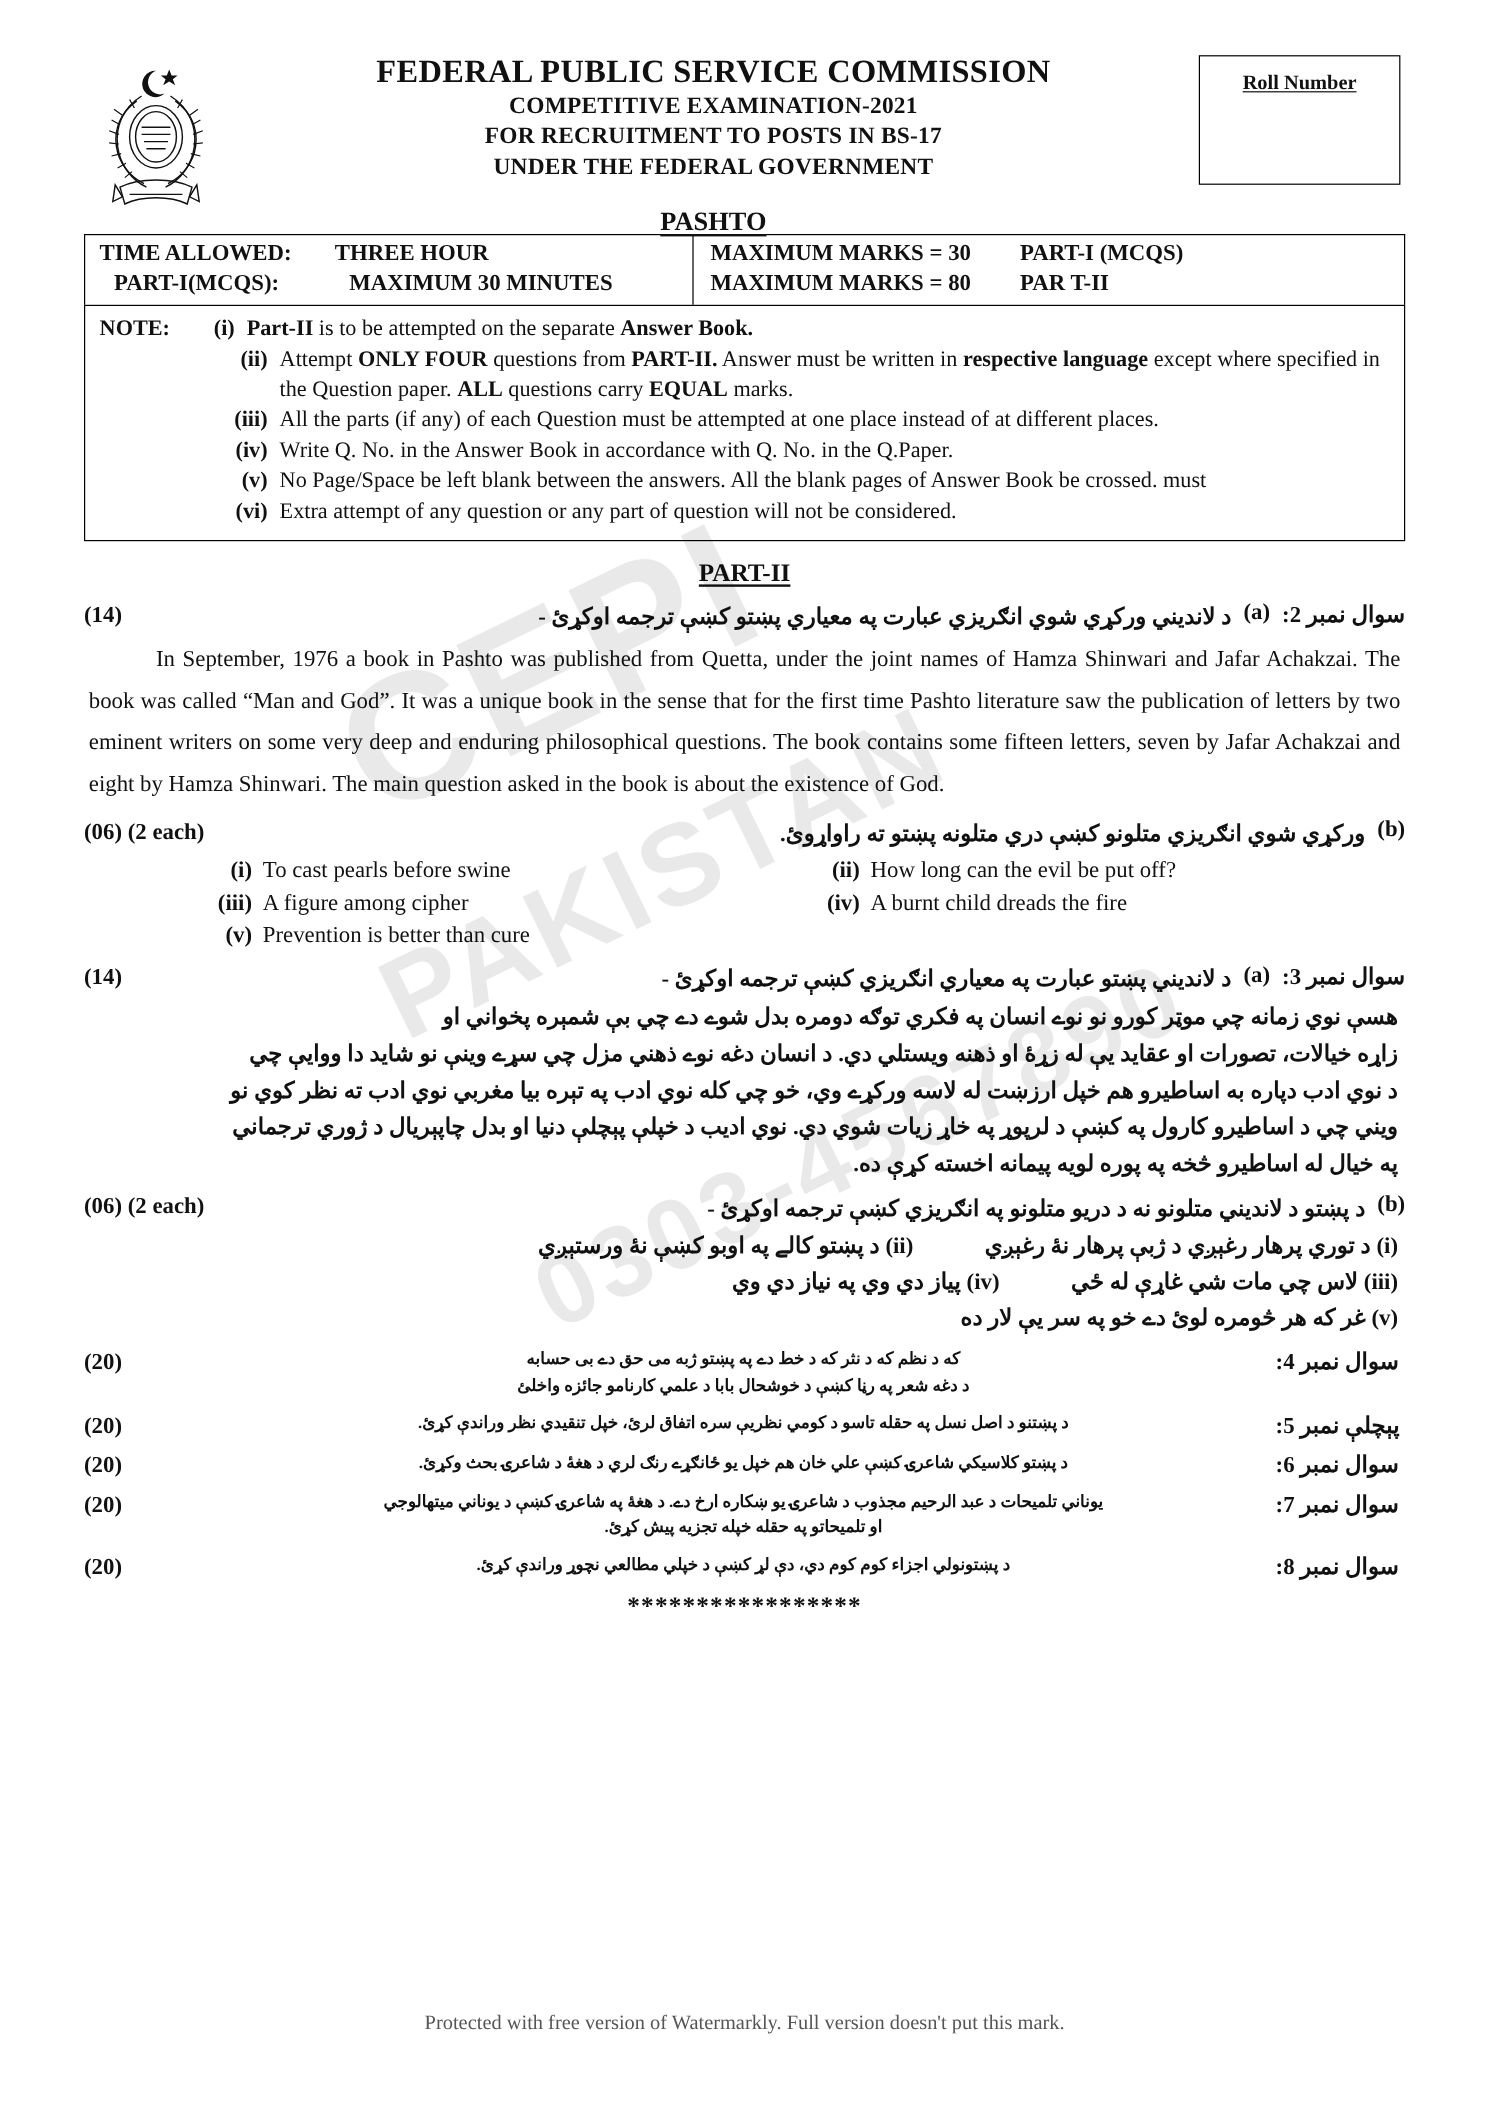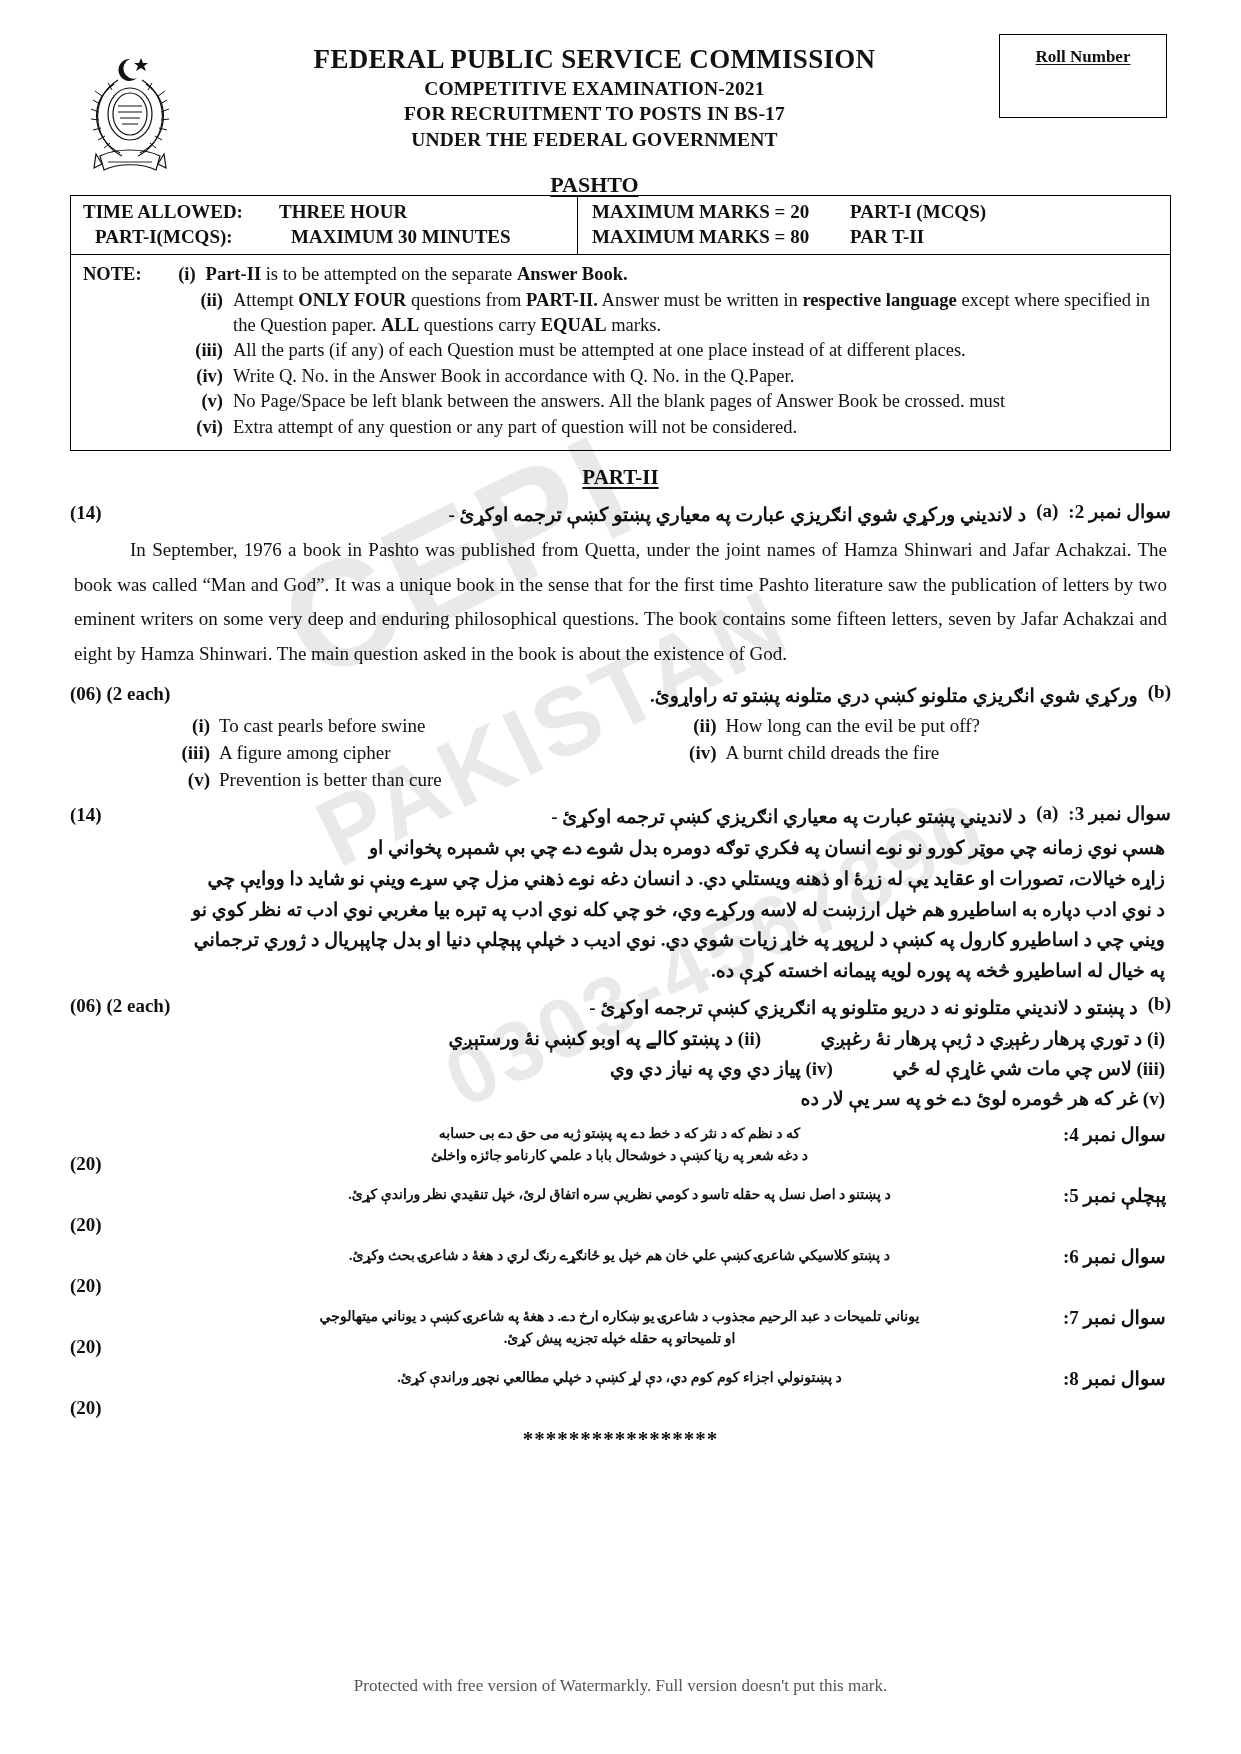--- a/index.html
+++ b/index.html
@@ -97,22 +97,22 @@
     font-size: 22px;
     font-weight: 700;
     text-decoration: underline;
     text-underline-offset: 3px;
     margin-top: 20px;
   }
 
   .rollbox {
     flex: 0 0 168px;
     width: 168px;
-    height: 84px;
-    margin-top: 0;
+    height: 108px;
+    margin-top: 12px;
     margin-right: 4px;
     border: 1.6px solid #000;
     text-align: center;
     box-sizing: border-box;
   }
   .rollbox-label {
     margin-top: 12px;
     font-size: 17px;
     font-weight: 700;
     text-decoration: underline;
@@ -279,21 +279,20 @@
     align-items: flex-start;
     margin-top: 9px;
   }
   .qnum-marks {
     flex: 0 0 92px;
     direction: ltr;
     text-align: left;
     font-size: 19px;
     font-weight: 700;
     padding-top: 2px;
-    margin-top: 28px;
   }
   .qnum-label {
     flex: 0 0 108px;
     font-size: 19px;
     font-weight: 700;
     text-align: left;
     white-space: nowrap;
   }
   .qnum-body {
     flex: 1 1 auto;
@@ -387,21 +386,21 @@
     <div class="info-left">
       <div class="info-line">
         <span class="lbl">TIME ALLOWED:</span><span>THREE HOUR</span>
       </div>
       <div class="info-line">
         <span class="lbl2">PART-I(MCQS):</span><span>MAXIMUM 30 MINUTES</span>
       </div>
     </div>
     <div class="info-right">
       <div class="info-line">
-        <span class="mk">MAXIMUM MARKS = 20</span><span>PART-I (MCQS)</span>
+        <span class="mk">MAXIMUM MARKS = 30</span><span>PART-I (MCQS)</span>
       </div>
       <div class="info-line">
         <span class="mk">MAXIMUM MARKS = 80</span><span>PAR T-II</span>
       </div>
     </div>
   </div>
 
   <div class="note-box">
 
     <div class="note-row">

